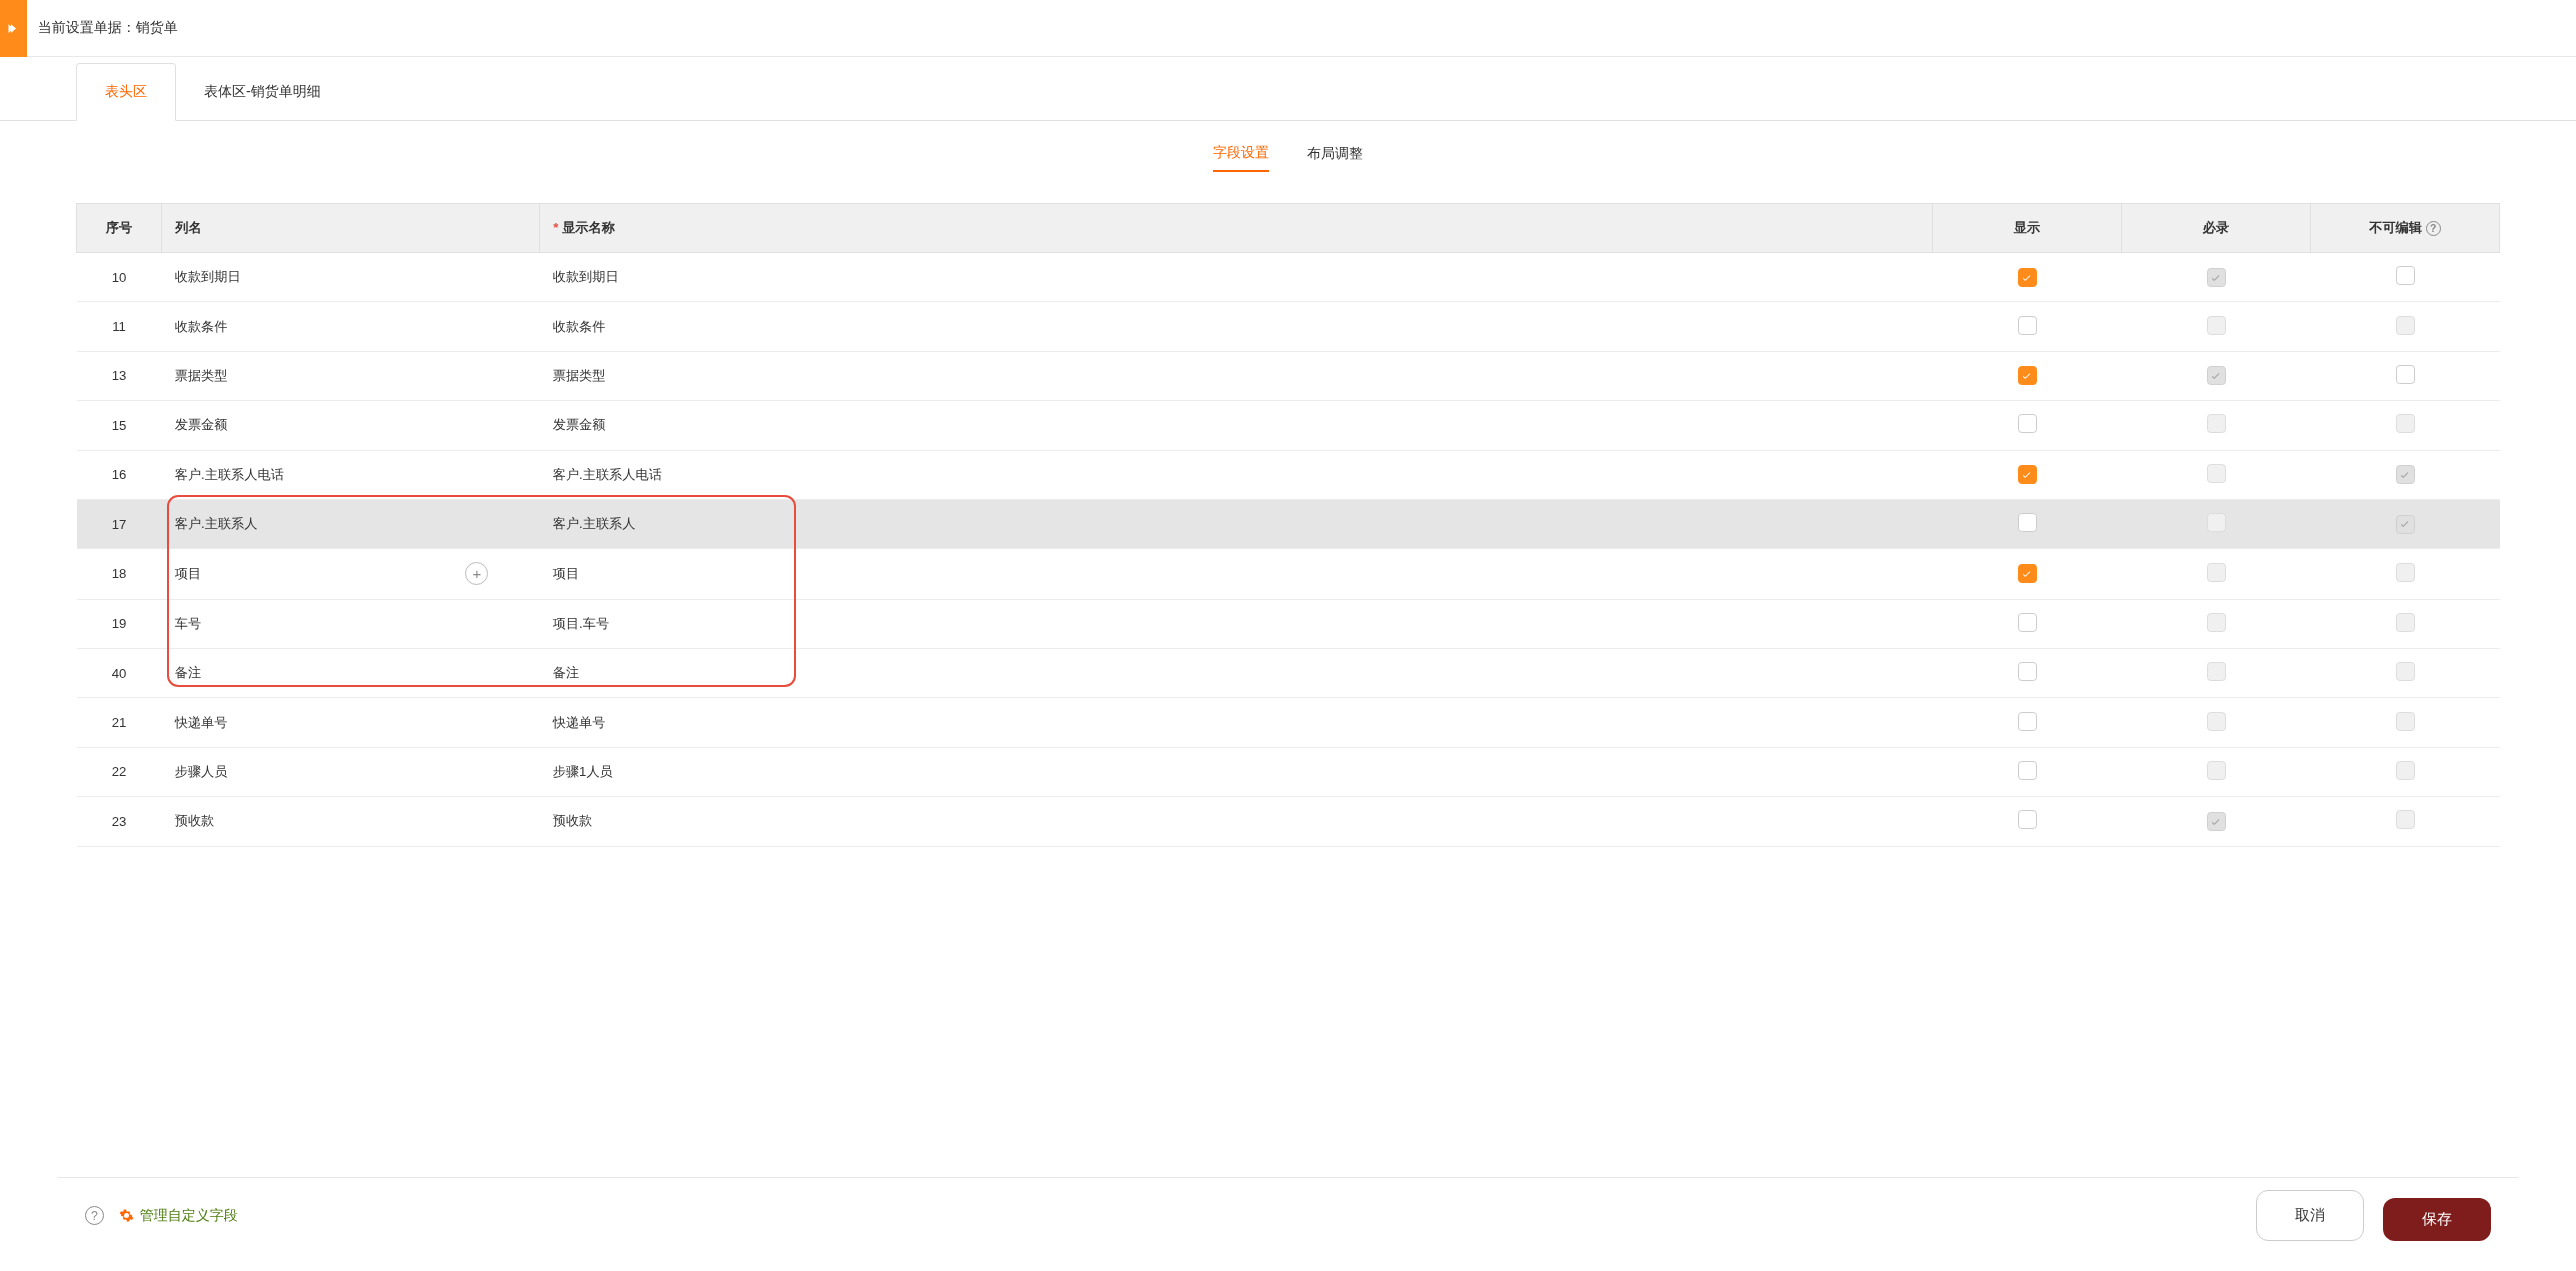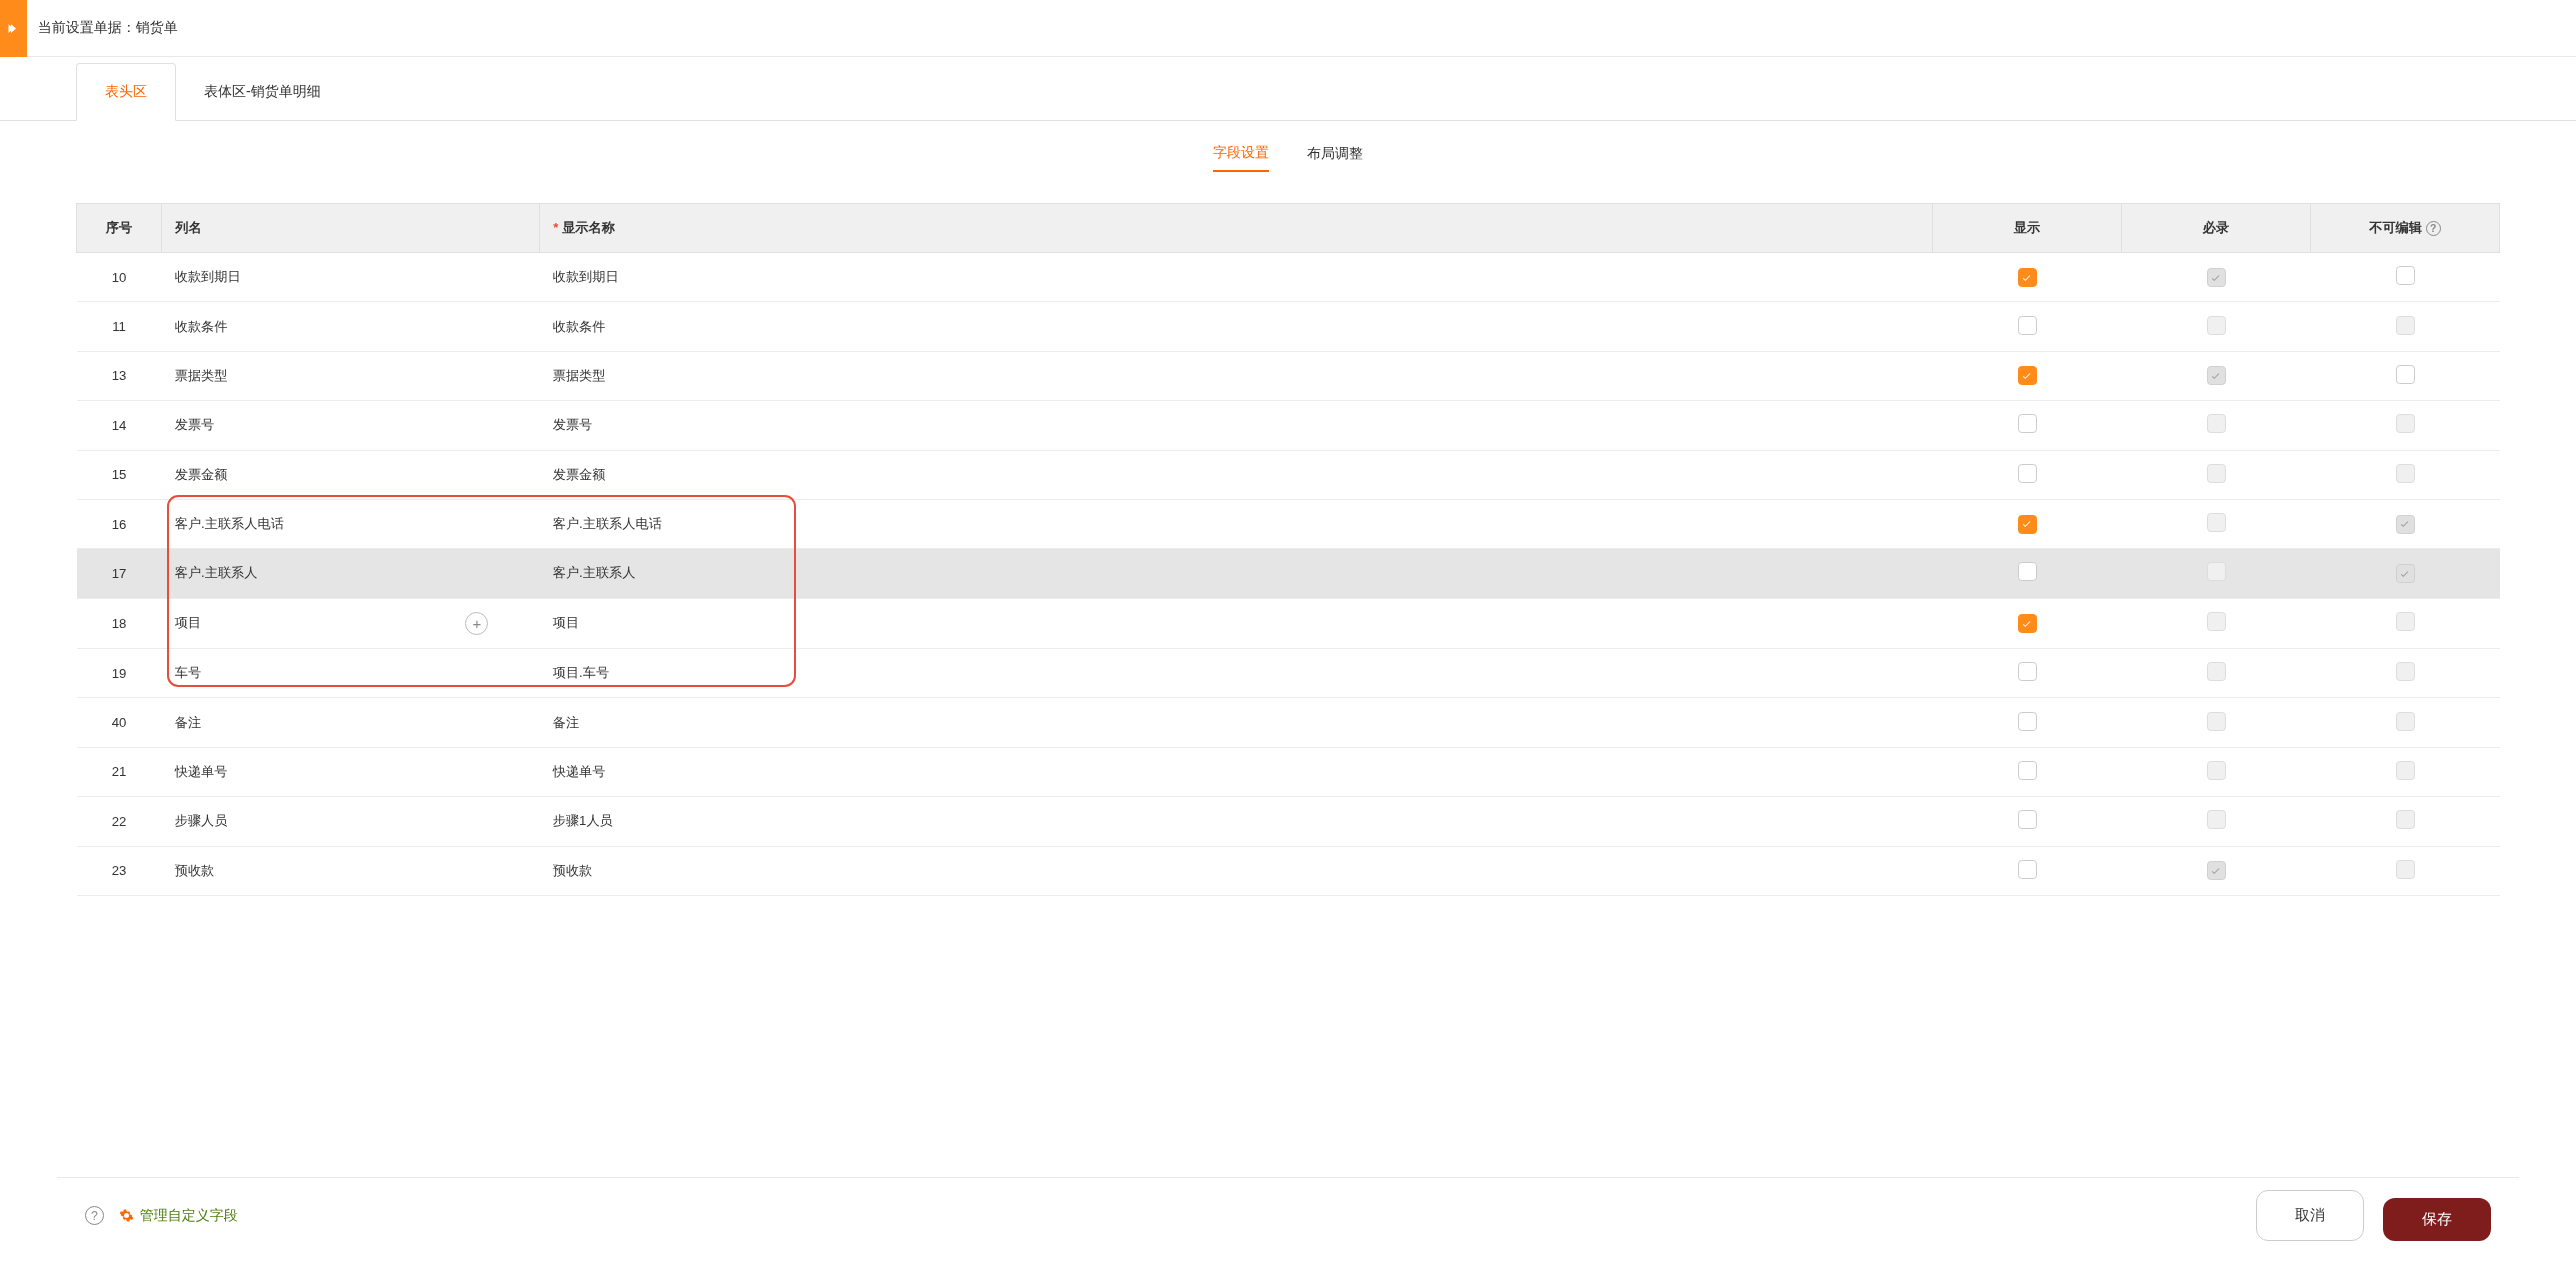--- a/index.html
+++ b/index.html
@@ -158,32 +158,20 @@
                 </svg>
               </span></td>
             <td class="center"><span class="cb checked disabled">
                 <svg viewBox="0 0 24 24">
                   <path d="M9 16.2l-3.5-3.5L4 14.2 9 19.2 20 8.2l-1.5-1.5z"></path>
                 </svg>
               </span></td>
             <td class="center"><span class="cb"></span></td>
           </tr>
           <tr>
-            <td class="center">14</td>
-            <td>
-              <div class="name-cell">
-                <span>发票号</span>
-              </div>
-            </td>
-            <td>发票号</td>
-            <td class="center"><span class="cb"></span></td>
-            <td class="center"><span class="cb disabled"></span></td>
-            <td class="center"><span class="cb disabled"></span></td>
-          </tr>
-          <tr>
             <td class="center">15</td>
             <td>
               <div class="name-cell">
                 <span>发票金额</span>
               </div>
             </td>
             <td>发票金额</td>
             <td class="center"><span class="cb"></span></td>
             <td class="center"><span class="cb disabled"></span></td>
             <td class="center"><span class="cb disabled"></span></td>

